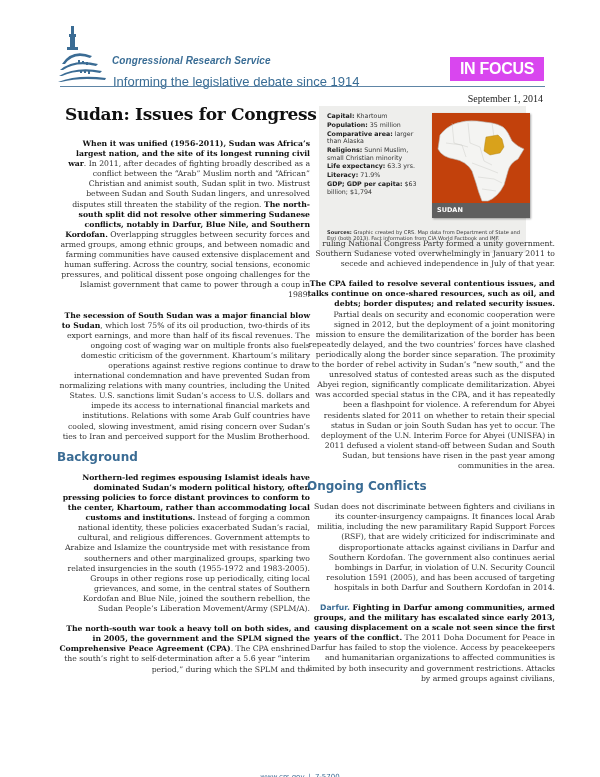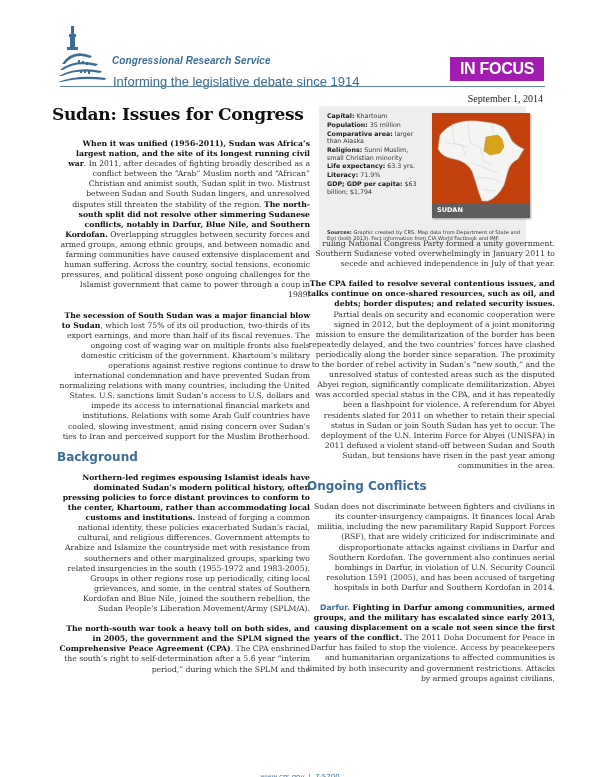--- a/index.html
+++ b/index.html
@@ -2,26 +2,26 @@
 <html><head>
 <meta charset="utf-8">
 <style>
   html, body { margin: 0; padding: 0; background: #ffffff; }
   body { width: 600px; height: 777px; position: relative; overflow: hidden; font-family: "DejaVu Serif", "Liberation Serif", serif; color: #222; }
 
   
   #logo { position: absolute; left: 58px; top: 26px; width: 50px; height: 60px; }
   #org-name { position: absolute; left: 112px; top: 55px; font-family: "Liberation Sans", sans-serif; font-style: italic; font-weight: bold; font-size: 10px; color: #3a6d95; letter-spacing: 0.1px; }
   #org-tag { position: absolute; left: 113px; top: 74px; font-family: "Liberation Sans", sans-serif; font-size: 13px; color: #3a6d95; }
-  #in-focus { position: absolute; left: 450px; top: 57px; width: 94px; height: 24px; background: #a21caf; color: #fff; font-family: "Liberation Sans", sans-serif; font-weight: bold; font-size: 16px; line-height: 24px; text-align: center; letter-spacing: -0.3px; }
+  #in-focus { position: absolute; left: 450px; top: 57px; width: 94px; height: 24px; background: #d946ef; color: #fff; font-family: "Liberation Sans", sans-serif; font-weight: bold; font-size: 16px; line-height: 24px; text-align: center; letter-spacing: -0.3px; }
   #header-rule { position: absolute; left: 60px; top: 86px; width: 485px; height: 1px; background: #5e85a6; }
   #date { position: absolute; right: 57px; top: 93px; font-family: "Liberation Serif", serif; font-size: 10px; color: #222; }
 
   
-  #title { position: absolute; left: 52px; top: 104px; font-family: "DejaVu Serif", serif; font-weight: bold; font-size: 17px; color: #111; letter-spacing: -0.3px; }
+  #title { position: absolute; left: 65px; top: 104px; font-family: "DejaVu Serif", serif; font-weight: bold; font-size: 17px; color: #111; letter-spacing: -0.3px; }
 
   
   .col { position: absolute; font-family: "DejaVu Serif", serif; font-size: 7.7px; line-height: 10.1px; color: #333; }
   .col p { margin: 0 0 10px 0; text-align: right; }
   .col b { color: #111; }
   #col-left { left: 57px; top: 139px; width: 253px; }
   #col-right { left: 307px; top: 239px; width: 248px; }
 
   h2.section { font-family: "DejaVu Sans", sans-serif; font-weight: bold; color: #3b6c94; font-size: 12px; margin: 2px 0 11px 0; }
   .inline-heading { font-family: "DejaVu Sans", sans-serif; font-weight: bold; color: #3b6c94; }

